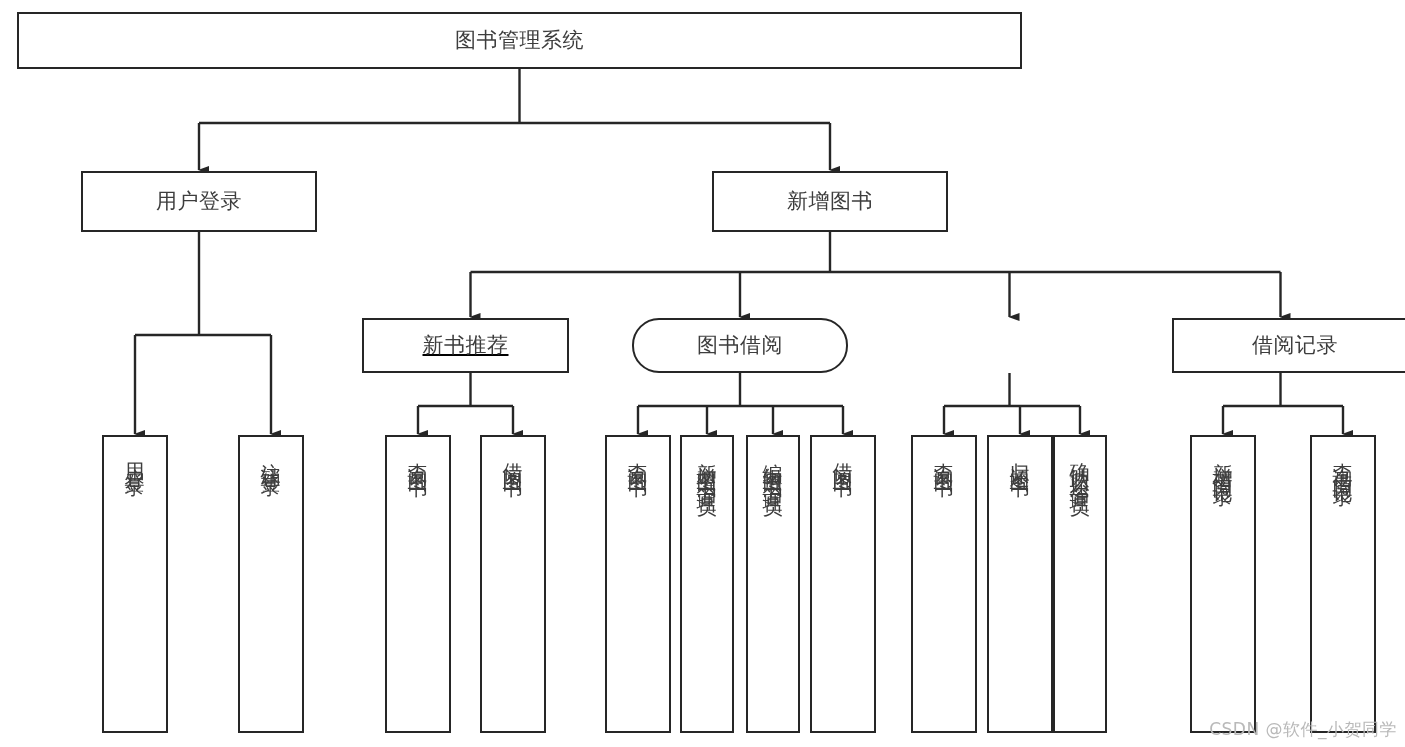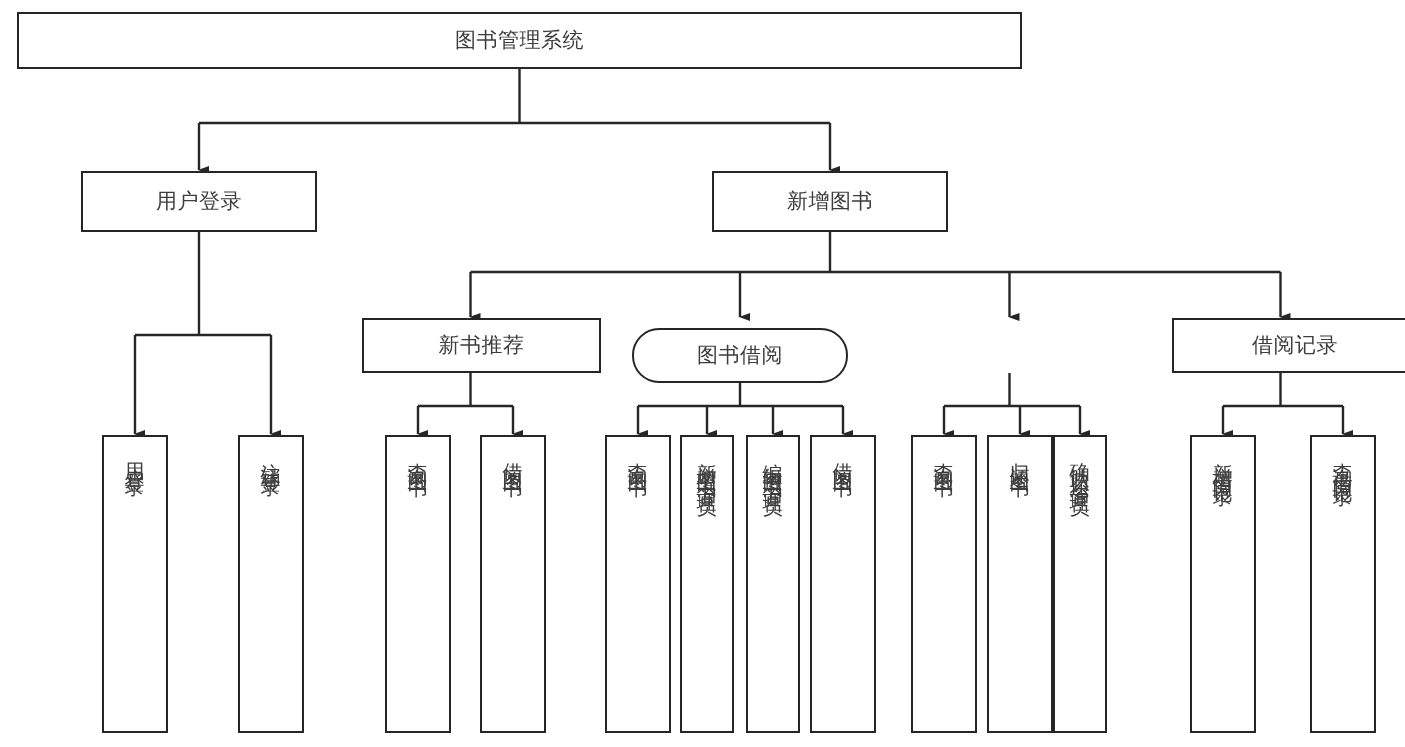--- a/index.html
+++ b/index.html
@@ -122,24 +122,24 @@
     <span class="node-label">图书管理系统</span>
   </div>
 
   <div class="node" style="left: 81px; top: 171px; width: 236px; height: 61px;">
     <span class="node-label">用户登录</span>
   </div>
   <div class="node" style="left: 712px; top: 171px; width: 236px; height: 61px;">
     <span class="node-label">新增图书</span>
   </div>
 
-  <div class="node" style="left: 362px; top: 318px; width: 239px; height: 55px;">
+  <div class="node" style="left: 362px; top: 318px; width: 207px; height: 55px; text-decoration: underline;">
     <span class="node-label">新书推荐</span>
   </div>
-  <div class="node" style="left: 632px; top: 328px; width: 216px; height: 55px; border-radius: 27px;">
+  <div class="node" style="left: 632px; top: 318px; width: 216px; height: 55px; border-radius: 27px;">
     <span class="node-label">图书借阅</span>
   </div>
   <div class="node" style="left: 1172px; top: 318px; width: 246px; height: 55px;">
     <span class="node-label">借阅记录</span>
   </div>
 
   <div class="node vertical" style="left: 102px; top: 435px; width: 66px; height: 298px;">
     <span class="node-label">用户登录</span>
   </div>
   <div class="node vertical" style="left: 238px; top: 435px; width: 66px; height: 298px;">
@@ -176,13 +176,14 @@
     <span class="node-label">确认归还（管理员）</span>
   </div>
 
   <div class="node vertical" style="left: 1190px; top: 435px; width: 66px; height: 298px;">
     <span class="node-label">新增借阅记录</span>
   </div>
   <div class="node vertical" style="left: 1310px; top: 435px; width: 66px; height: 298px;">
     <span class="node-label">查询借阅记录</span>
   </div>
 
+  <div id="watermark">CSDN @软件_小贺同学</div>
 </div>
 
 </body></html>

